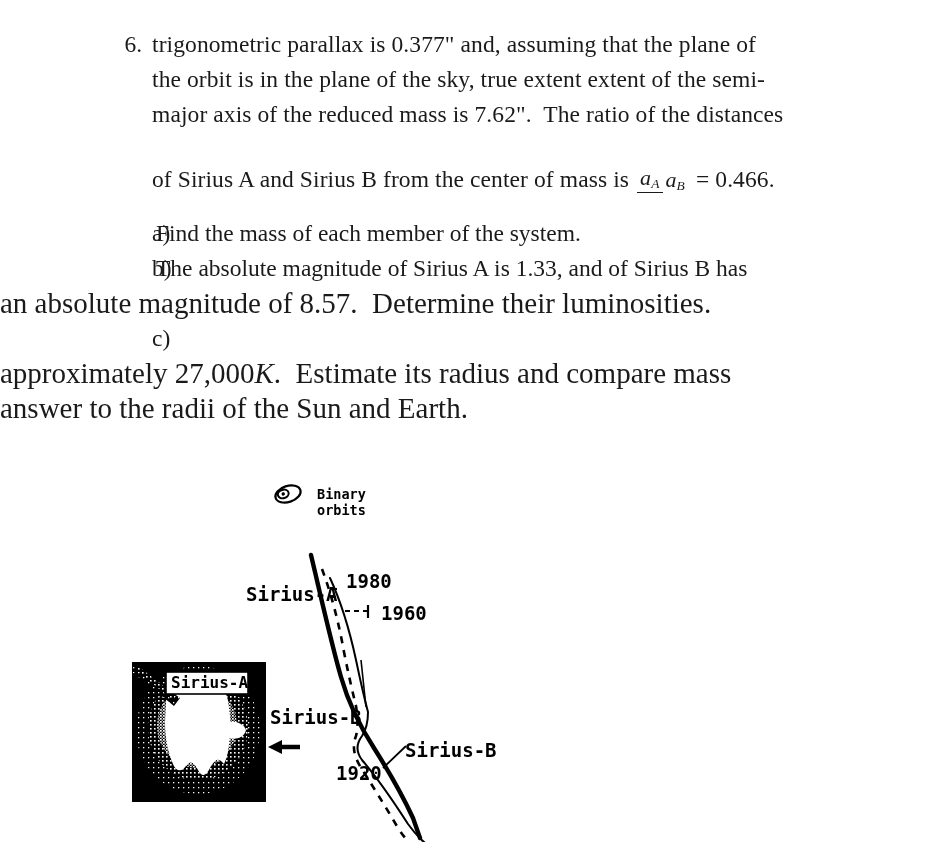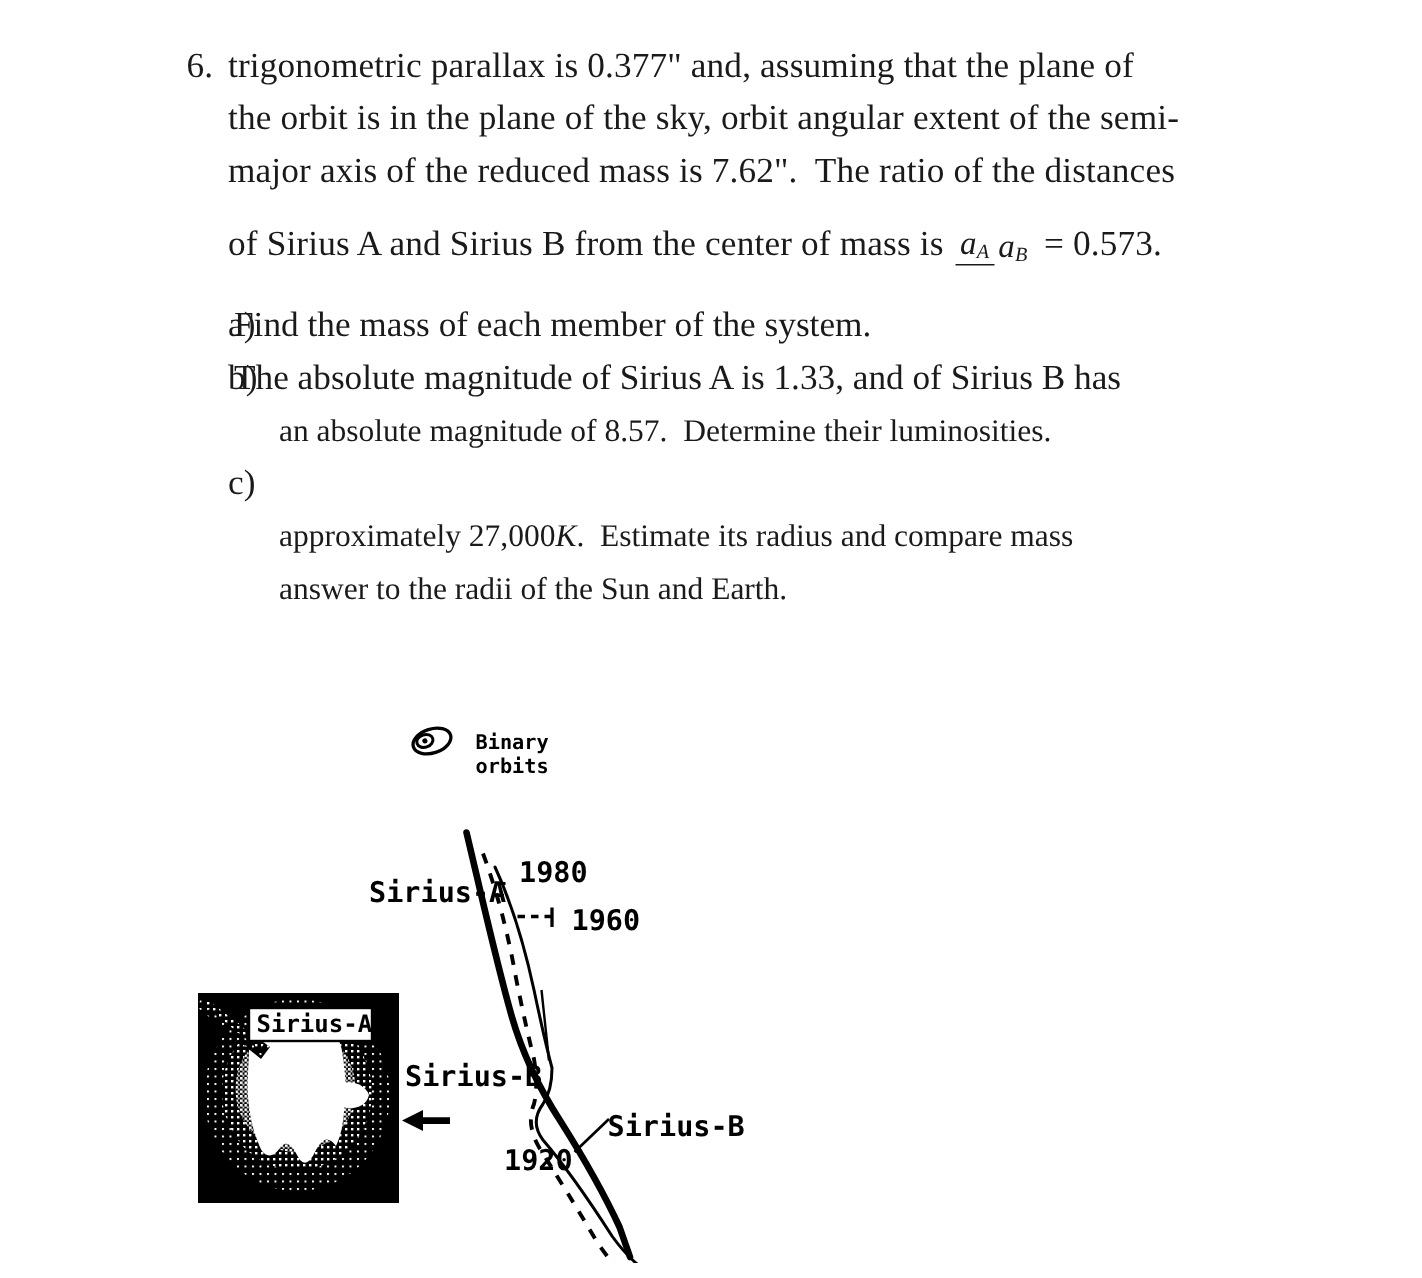--- a/index.html
+++ b/index.html
@@ -52,21 +52,21 @@
     font-size: 23.5px;
     line-height: 35px;
     letter-spacing: 0.1px;
   }
 
   .pline.withfrac {
     display: flex;
     align-items: center;
     line-height: 35px;
     height: 54px;
-    margin-top: 4px;
+    margin-top: 20px;
   }
 
   .ital { font-style: italic; }
 
   
   .frac {
     display: inline-flex;
     flex-direction: row;
     align-items: center;
     justify-content: center;
@@ -104,21 +104,21 @@
     line-height: 35px;
   }
   .sub-label {
     width: 156px;
     flex: 0 0 156px;
     text-align: left;
     padding-left: 152px;
     box-sizing: border-box;
   }
   .sub-text { flex: 1 1 auto; white-space: pre; }
-  .sub-cont { padding-left: 186px; white-space: pre; font-size: 21px; line-height: 35px; }
+  .sub-cont { white-space: pre; font-size: 29px; line-height: 35px; }
 
   
   #figure {
     position: absolute;
     left: 118px;
     top: 472px;
     width: 420px;
     height: 370px;
   }
   #figure svg { display: block; }
@@ -130,30 +130,30 @@
 </style>
 </head>
 <body>
 
 <div id="problem">
 
   <div class="prob-row" style="margin-top:27px;">
     <div class="prob-num">6.</div>
     <div class="prob-body">
       <div class="pline">trigonometric parallax is 0.377" and, assuming that the plane of</div>
-      <div class="pline">the orbit is in the plane of the sky, orbit angular extent of the semi-</div>
+      <div class="pline">the orbit is in the plane of the sky, true extent extent of the semi-</div>
       <div class="pline">major axis of the reduced mass is 7.62".  The ratio of the distances</div>
 
       <div class="pline withfrac">
         <span>of Sirius A and Sirius B from the center of mass is</span>
         <span class="frac">
           <span class="num"><span>a</span><sub>A</sub></span>
           <span class="den"><span>a</span><sub>B</sub></span>
         </span>
-        <span class="eqpart">= 0.573.</span>
+        <span class="eqpart">= 0.466.</span>
       </div>
     </div>
   </div>
 
   <div class="subpart" style="margin-top:10px;">
     <div class="sub-label">a)</div>
     <div class="sub-text">Find the mass of each member of the system.</div>
   </div>
 
   <div class="subpart">

